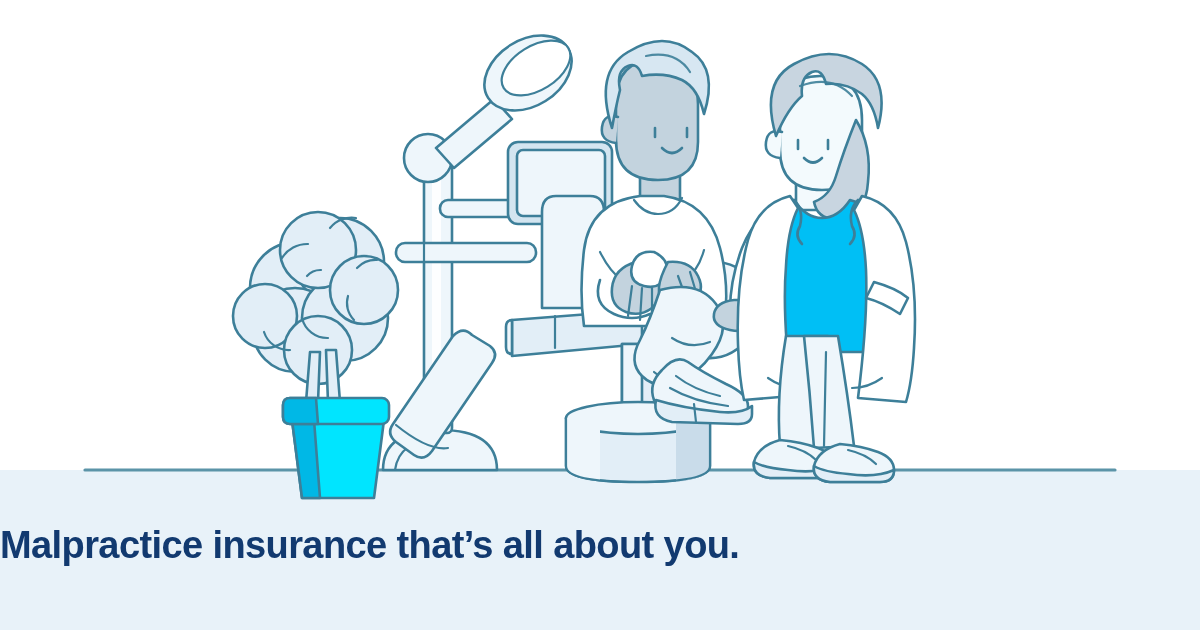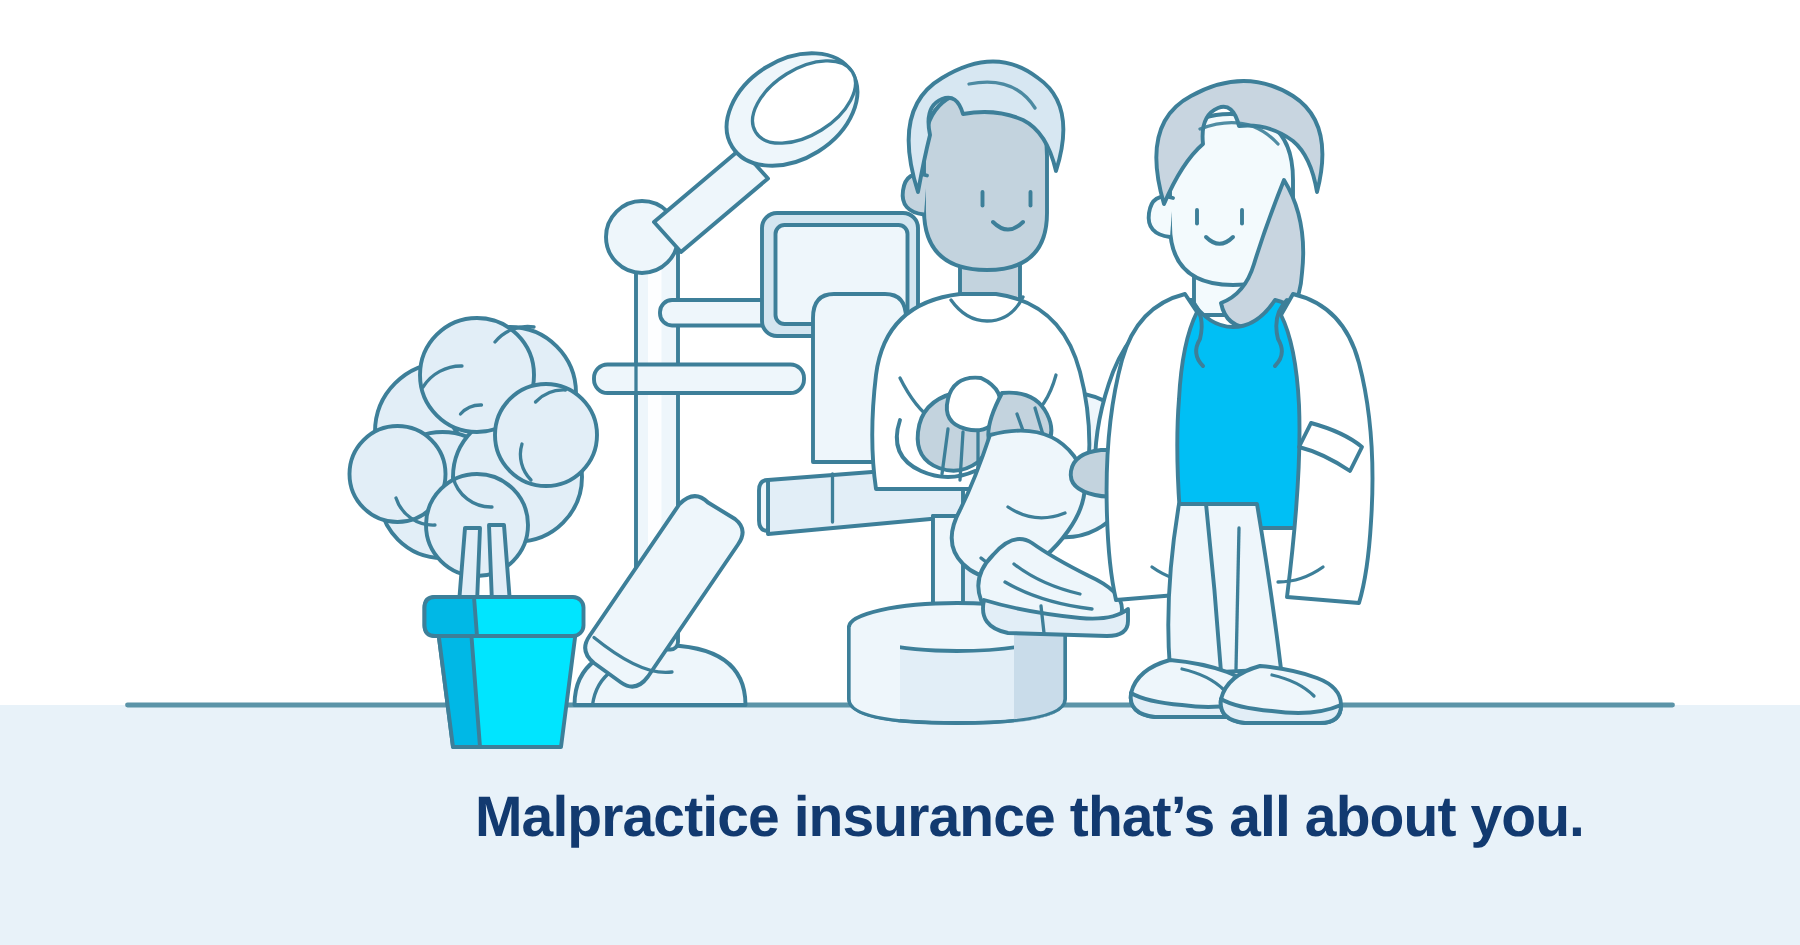--- a/index.html
+++ b/index.html
@@ -27,21 +27,21 @@
     top: 0;
     width: 1200px;
     height: 630px;
     display: block;
   }
   #headline {
     position: absolute;
     left: 0;
     top: 524;
     width: 1056px;
-    text-align: right;
+    text-align: left;
     font-family: "Liberation Sans", sans-serif;
     font-weight: bold;
     font-size: 38px;
     letter-spacing: -0.6px;
     color: #123a70;
     white-space: nowrap;
     pointer-events: none;
   }
 </style>
 </head>

